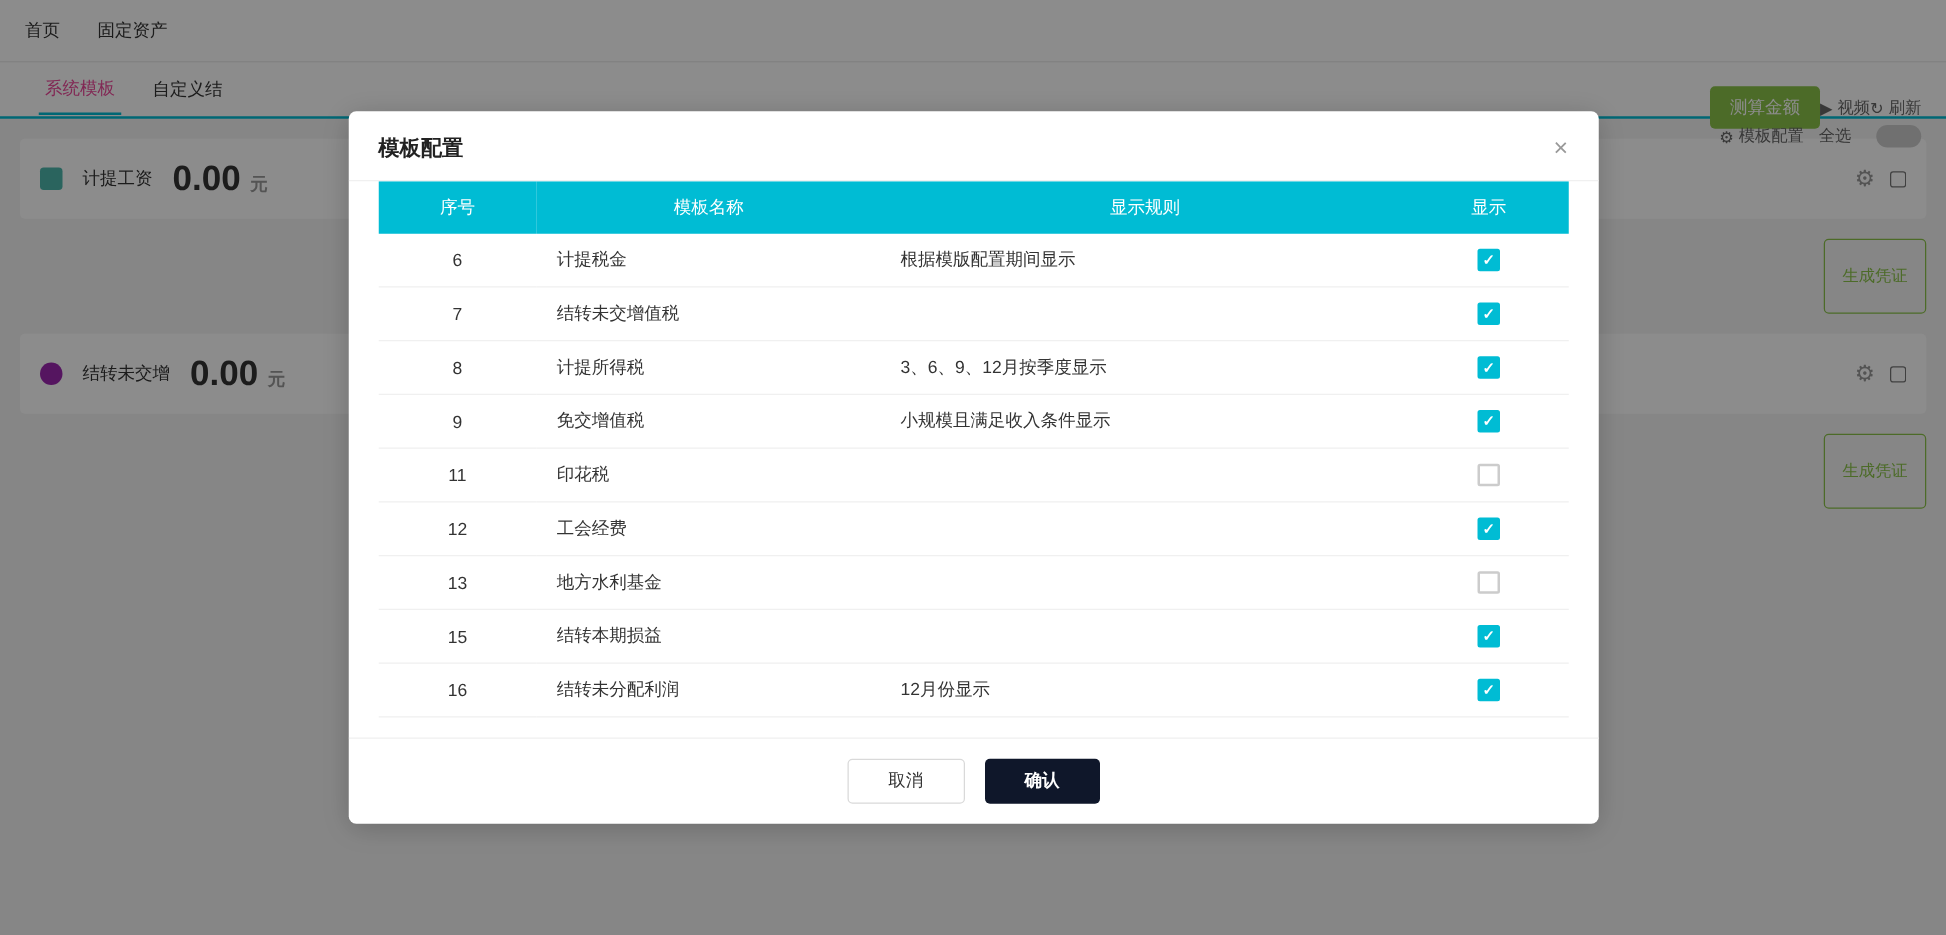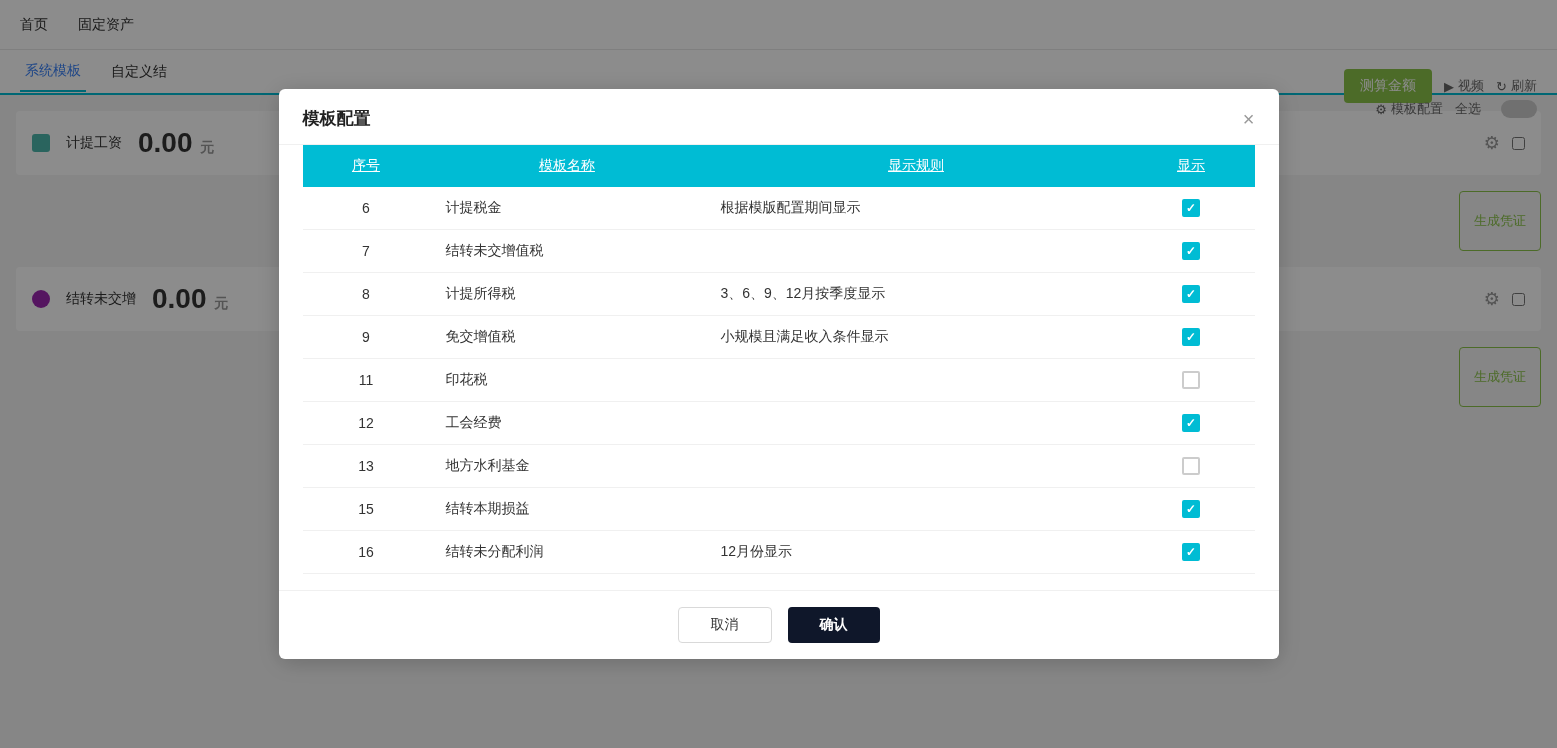--- a/index.html
+++ b/index.html
@@ -51,22 +51,23 @@
       top: 50px; left: 0; right: 0;
       border-bottom: 2px solid #00bcd4;
     }
     .sub-nav-tab {
       font-size: 14px;
       color: #333;
       cursor: pointer;
       padding: 10px 5px;
     }
     .sub-nav-tab.active {
-      color: #3b82f6;
+      color: #ec4899;
       border-bottom: 2px solid #00bcd4;
+      margin-left: 11px;
     }
     .btn-calc {
       background: #8bc34a;
       color: #fff;
       border: none;
       padding: 8px 16px;
       border-radius: 4px;
       cursor: pointer;
       font-size: 14px;
     }
@@ -205,21 +206,20 @@
     }
     .config-table thead tr {
       background: #00bcd4;
       color: #fff;
     }
     .config-table thead th {
       padding: 12px 16px;
       font-size: 14px;
       text-align: center;
       font-weight: 500;
-      text-decoration: underline;
     }
     .config-table tbody tr {
       border-bottom: 1px solid #f0f0f0;
     }
     .config-table tbody td {
       padding: 12px 16px;
       font-size: 14px;
       color: #333;
       text-align: center;
     }
@@ -314,21 +314,21 @@
 
   <div class="top-nav">
     <span class="nav-item">首页</span>
     <span class="nav-item">固定资产</span>
   </div>
 
   <div class="sub-nav">
     <span class="sub-nav-tab active">系统模板</span>
     <span class="sub-nav-tab">自定义结</span>
 
-    <div style="margin-left:auto; display:flex; align-items:center; gap:12px;margin-top:29px;">
+    <div style="margin-left:auto; display:flex; align-items:center; margin-top:29px;">
       <button class="btn-calc">测算金额</button>
       <button class="btn-video">
         <span>▶</span>
         <span>视频</span>
       </button>
       <button class="btn-refresh">
         <span>↻</span>
         <span>刷新</span>
       </button>
     </div>

